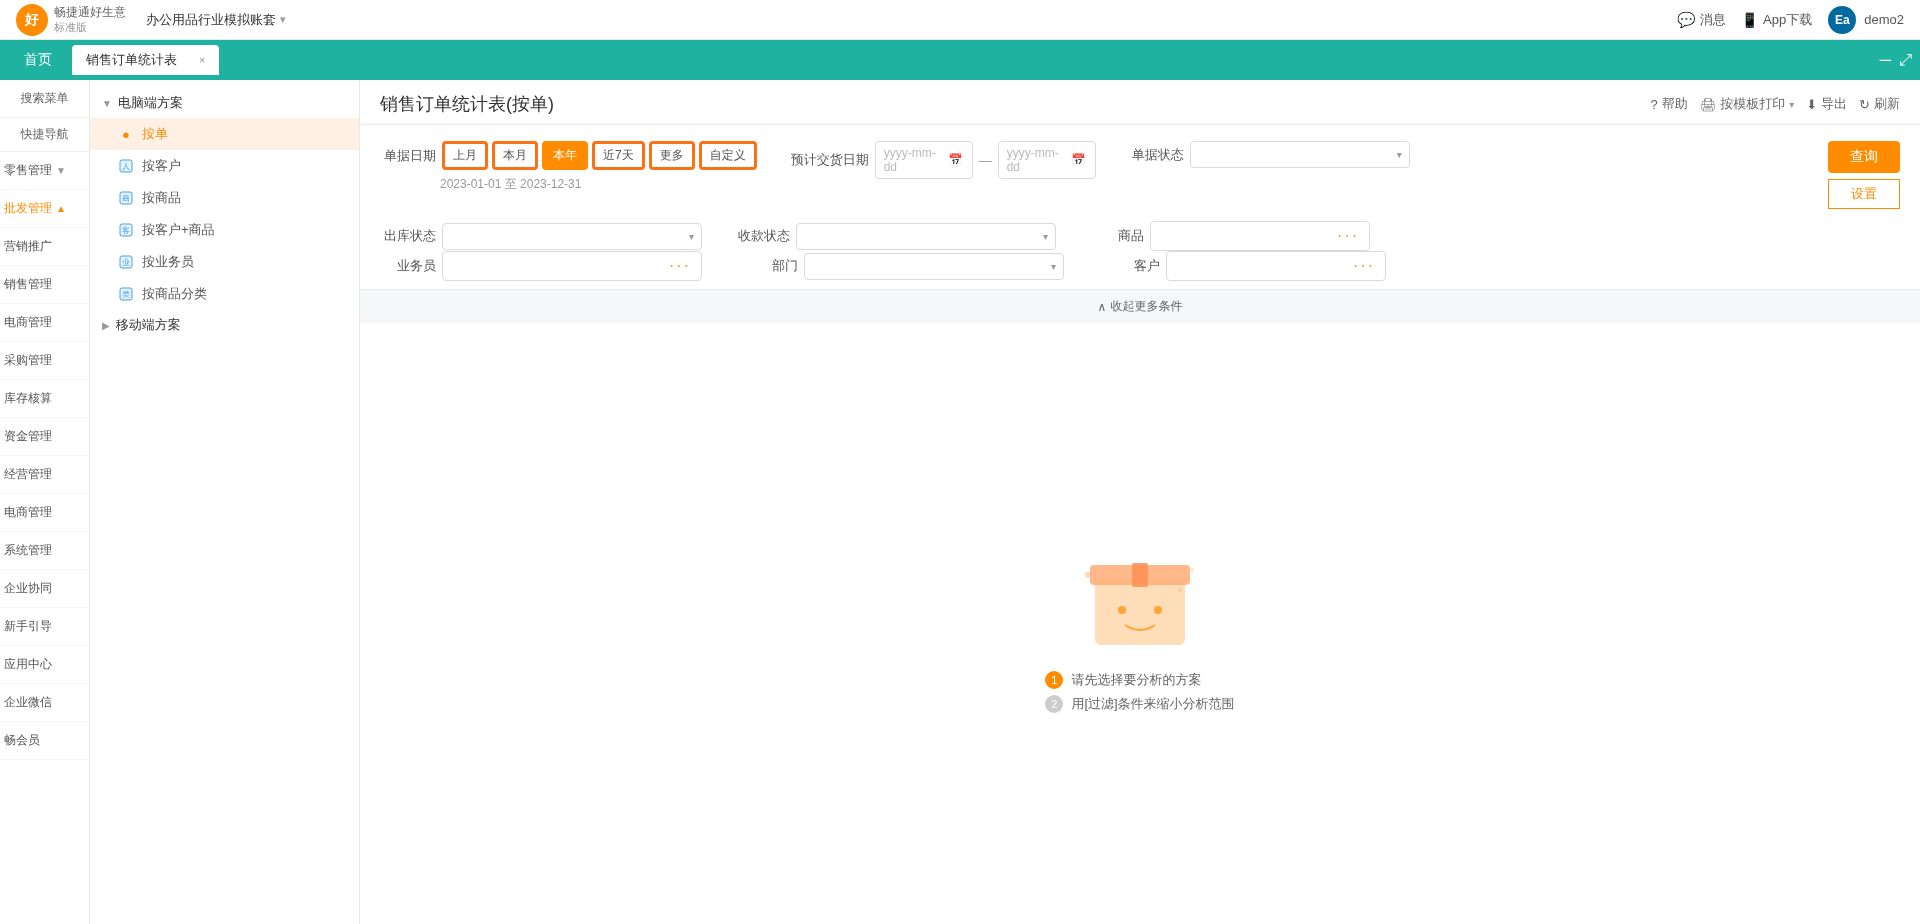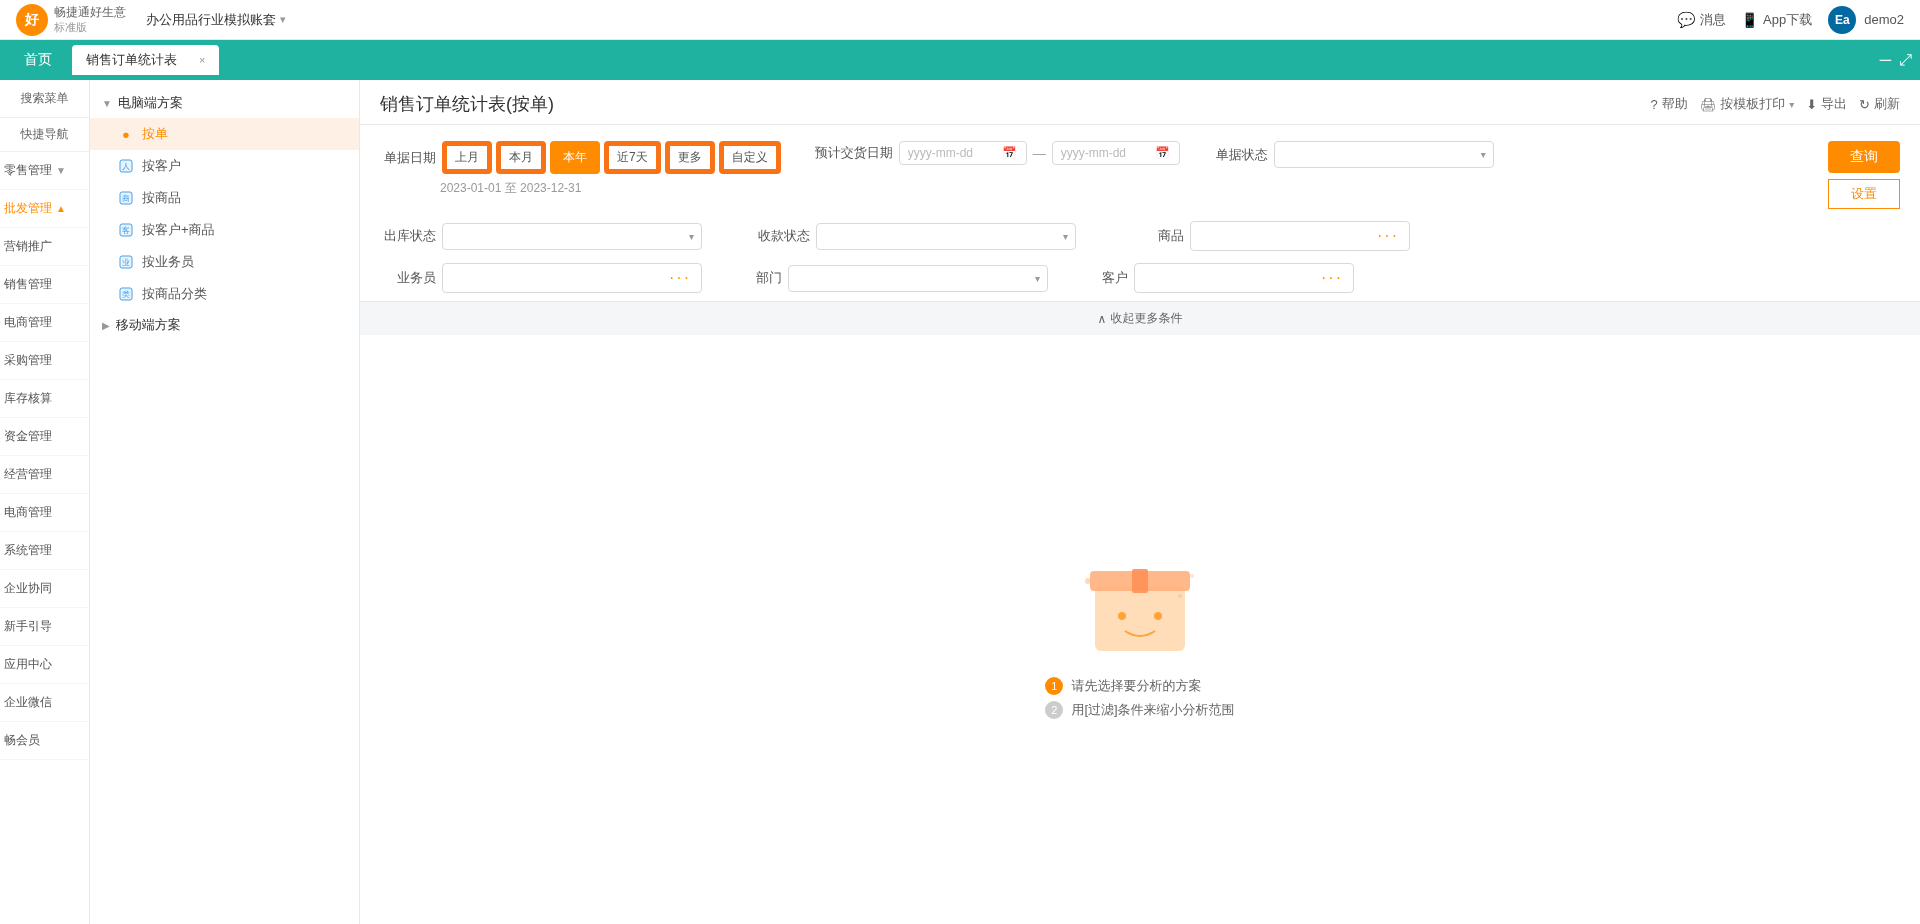--- a/index.html
+++ b/index.html
@@ -56,23 +56,23 @@
     
     .right-panel { flex: 1; display: flex; flex-direction: column; overflow: hidden; background: #f5f6f8; }
 
     
     .page-header { background: #fff; padding: 12px 20px 8px; border-bottom: 1px solid #e8e8e8; display: flex; align-items: center; justify-content: space-between; }
     .page-title { font-size: 18px; color: #333; font-weight: 500; }
     .page-actions { display: flex; align-items: center; gap: 12px; }
     .page-action-btn { display: flex; align-items: center; gap: 4px; font-size: 13px; color: #666; cursor: pointer; }
     .filter-label { font-size: 13px; color: #555; white-space: nowrap; min-width: 56px; text-align: right; }
     .date-quick-btns { display: flex; gap: 4px; }
-    .date-btn { padding: 3px 8px; border: 5px solid #f97316; border-radius: 4px; font-size: 12px; color: #555; cursor: pointer; background: #fff; }
+    .date-btn { padding: 3px 8px; border: 3px solid #f97316; border-radius: 4px; font-size: 12px; color: #555; cursor: pointer; background: #fff; }
     .date-btn.active { background: #ff8c00; color: #fff; border-color: #ff8c00; }
-    .date-input { border: 1px solid #d9d9d9; border-radius: 4px; padding: 4px 8px; font-size: 12px; color: #bbb; width: 128px; display: flex; align-items: center; justify-content: space-between; cursor: pointer; }
+    .date-input { border: 1px solid #d9d9d9; border-radius: 4px; padding: 4px 8px; font-size: 12px; color: #bbb; width: 98px; display: flex; align-items: center; justify-content: space-between; cursor: pointer; }
     .date-sep { color: #999; }
     .filter-select-wrap { position: relative; display: inline-flex; align-items: center; }
     .filter-select-wrap select { border: 1px solid #d9d9d9; border-radius: 4px; padding: 5px 28px 5px 10px; font-size: 13px; color: #333; cursor: pointer; background: #fff; appearance: none; min-width: 180px; outline: none; }
     .select-arrow { position: absolute; right: 8px; color: #999; pointer-events: none; font-size: 10px; }
     .collapse-bar { display: flex; align-items: center; justify-content: center; padding: 8px; background: #f5f6f8; cursor: pointer; color: #666; font-size: 12px; gap: 4px; border-top: 1px solid #e8e8e8; }
 
     
     .query-btn { background: #ff8c00; color: #fff; border: none; border-radius: 4px; padding: 7px 22px; font-size: 14px; cursor: pointer; white-space: nowrap; }
     .setting-btn { background: #fff; color: #ff8c00; border: 1px solid #ff8c00; border-radius: 0; padding: 5px 16px; font-size: 13px; cursor: pointer; white-space: nowrap; }
     .btn-group { display: flex; flex-direction: column; gap: 6px; margin-left: auto; }
@@ -334,21 +334,21 @@
                 <span class="select-arrow">▾</span>
               </div>
             </div>
 
             <div class="btn-group">
               <button class="query-btn">查询</button>
               <button class="setting-btn">设置</button>
             </div>
           </div>
 
-          <div style="display:flex;align-items:center;gap:28px;margin-bottom:12px;">
+          <div style="display:flex;align-items:center;gap:8px;">
             <div style="display:flex;align-items:center;gap:6px;">
               <span class="filter-label">出库状态</span>
               <div class="filter-select-wrap">
                 <select style="min-width:260px;">
                   <option value=""></option>
                 </select>
                 <span class="select-arrow">▾</span>
               </div>
             </div>
             <div style="display:flex;align-items:center;gap:6px;margin-left:24px;">
@@ -361,21 +361,21 @@
               </div>
             </div>
             <div style="display:flex;align-items:center;gap:6px;margin-left:24px;">
               <span class="filter-label">商品</span>
               <div style="flex:1;border:1px solid #d9d9d9;border-radius:4px;padding:5px 10px;min-width:220px;display:flex;align-items:center;justify-content:flex-end;cursor:pointer;min-height:30px;background:#fff;">
                 <span style="color:#ff8c00;font-size:16px;letter-spacing:2px;">···</span>
               </div>
             </div>
           </div>
 
-          <div style="display:flex;align-items:center;">
+          <div style="display:flex;align-items:center;gap:16px;">
             <div style="display:flex;align-items:center;gap:6px;">
               <span class="filter-label">业务员</span>
               <div style="border:1px solid #d9d9d9;border-radius:4px;padding:5px 10px;min-width:260px;display:flex;align-items:center;justify-content:flex-end;cursor:pointer;min-height:30px;background:#fff;">
                 <span style="color:#ff8c00;font-size:16px;letter-spacing:2px;">···</span>
               </div>
             </div>
             <div style="display:flex;align-items:center;gap:6px;margin-left:24px;">
               <span class="filter-label">部门</span>
               <div class="filter-select-wrap">
                 <select style="min-width:260px;">

